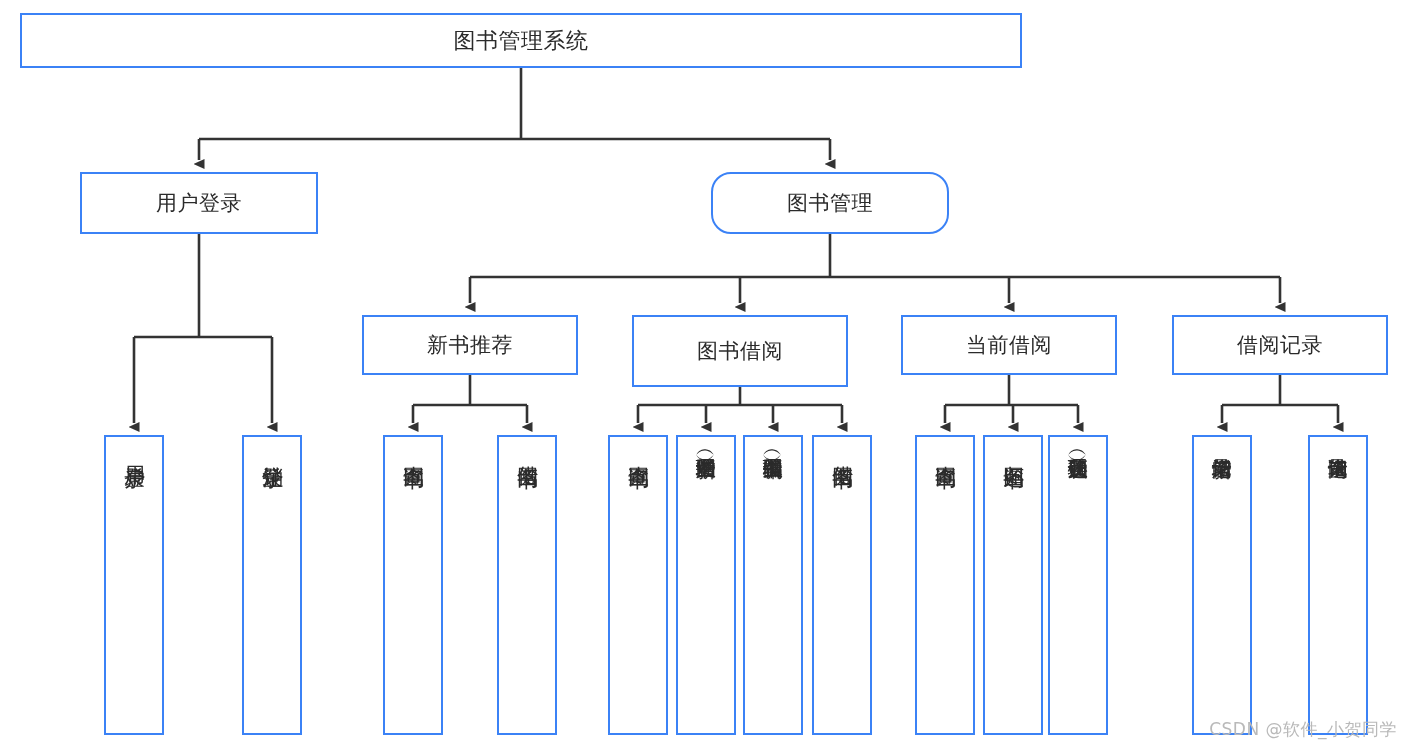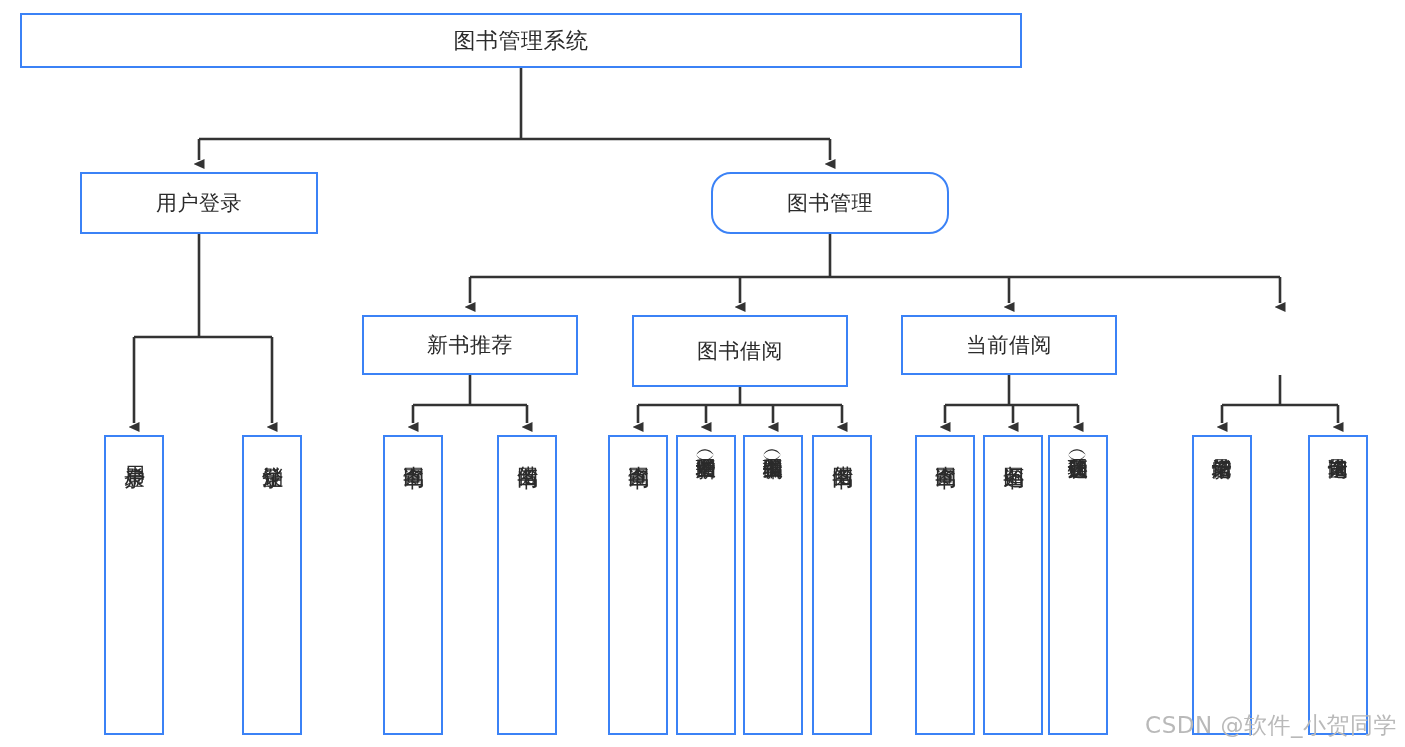--- a/index.html
+++ b/index.html
@@ -67,21 +67,21 @@
     padding-top: 6px;
   }
   .node.vert.tall-text .label {
     font-size: 20px;
     letter-spacing: 0px;
   }
   .watermark {
     position: absolute;
     right: 8px;
     bottom: 6px;
-    font-size: 23px;
+    font-size: 17px;
     color: #b9b9b9;
     letter-spacing: 0.5px;
     z-index: 5;
     white-space: nowrap;
   }
 </style>
 </head>
 <body>
 
 <div id="canvas">
@@ -152,20 +152,23 @@
 
   <div class="node horiz" style="left:362px; top:315px; width:216px; height:60px;">
     <span class="label">新书推荐</span>
   </div>
   <div class="node horiz" style="left:632px; top:315px; width:216px; height:72px;">
     <span class="label">图书借阅</span>
   </div>
   <div class="node horiz" style="left:901px; top:315px; width:216px; height:60px;">
     <span class="label">当前借阅</span>
   </div>
+  <div class="node horiz" style="left:1172px; top:315px; width:216px; height:60px;">
+    <span class="label">借阅记录</span>
+  </div>
 
   <div class="node vert" style="left:104px; top:435px; width:60px; height:300px;">
     <span class="label">用户登录</span>
   </div>
   <div class="node vert" style="left:242px; top:435px; width:60px; height:300px;">
     <span class="label">注销登录</span>
   </div>
 
   <div class="node vert" style="left:383px; top:435px; width:60px; height:300px;">
     <span class="label">查询图书</span>

